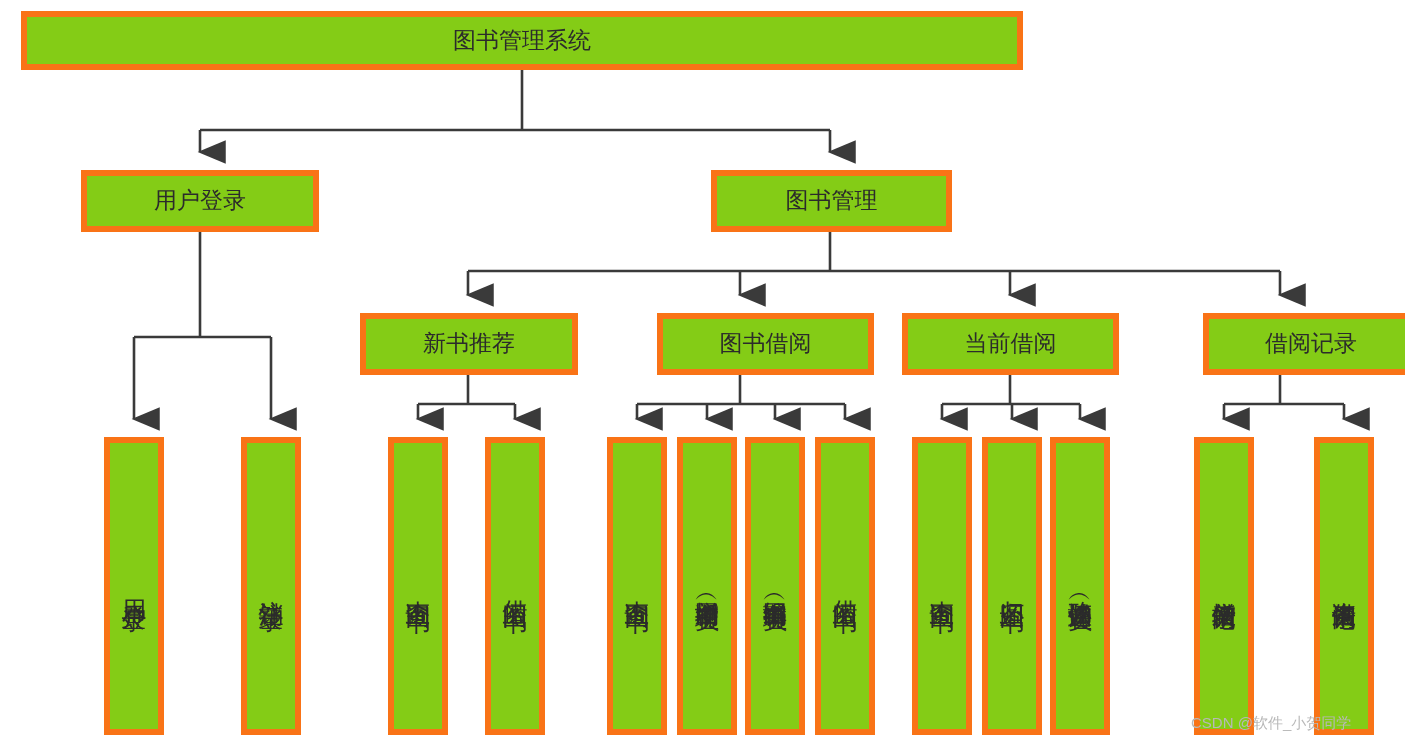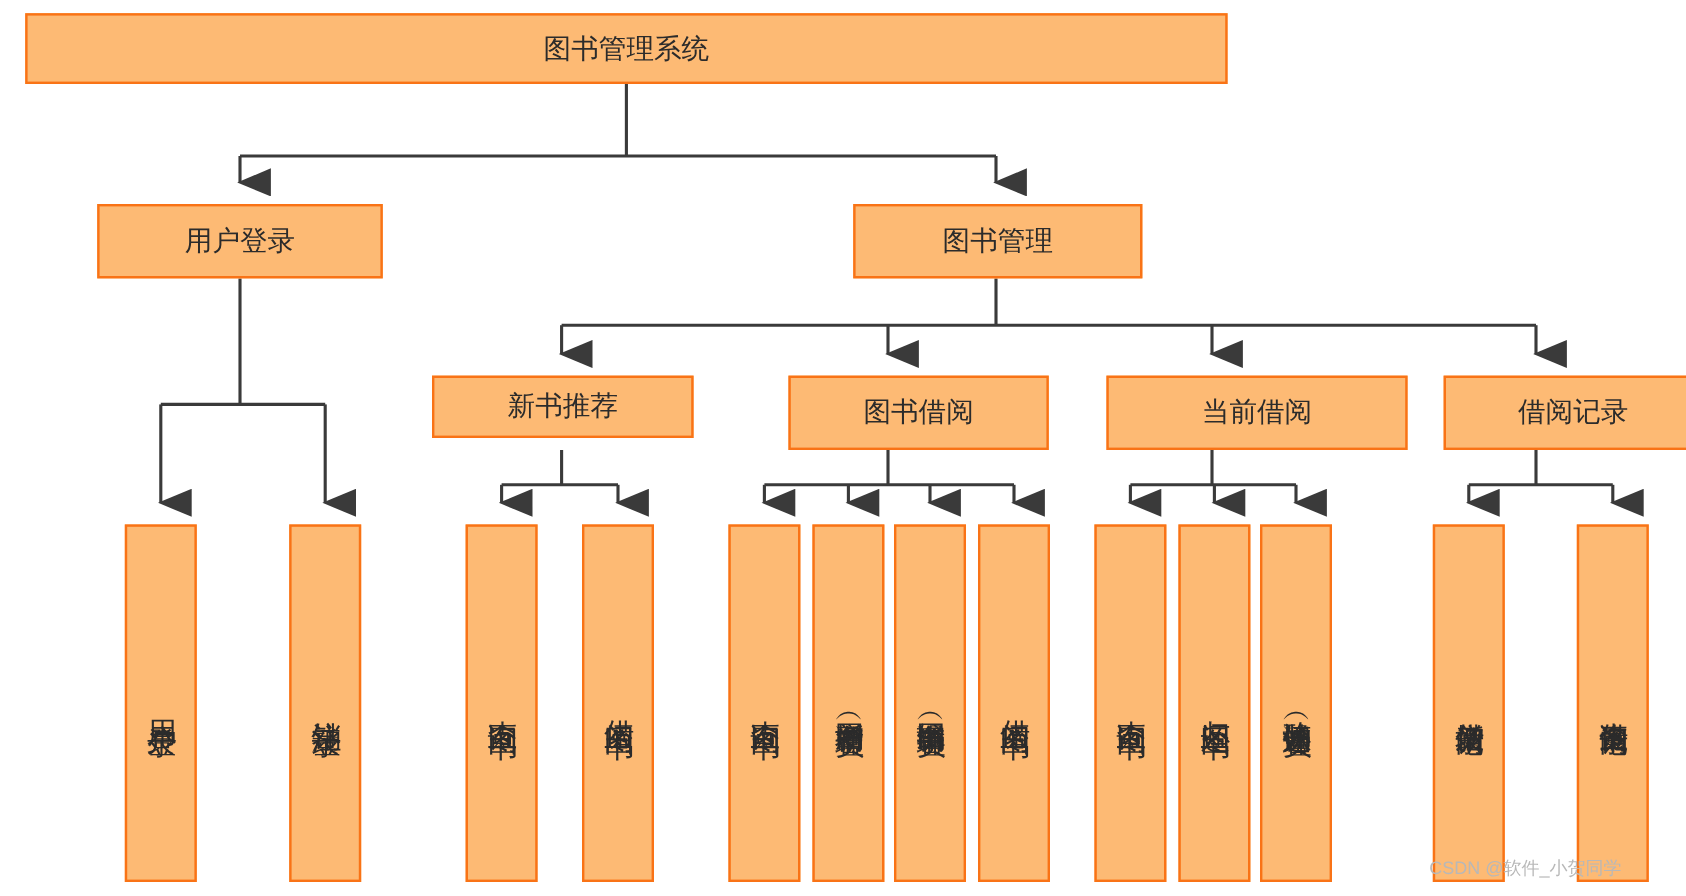--- a/index.html
+++ b/index.html
@@ -22,22 +22,22 @@
   svg#connectors {
     position: absolute;
     left: 0;
     top: 0;
     width: 1405px;
     height: 747px;
   }
   .node {
     position: absolute;
     box-sizing: border-box;
-    background: #fdba74;
-    border: 2px solid #f97316;
+    background: #84cc16;
+    border: 6px solid #f97316;
     display: flex;
     align-items: center;
     justify-content: center;
     overflow: hidden;
   }
   .node .label {
     color: #2b2b2b;
     text-align: center;
     line-height: 1.12;
     white-space: nowrap;
@@ -131,27 +131,27 @@
     <span class="label">图书管理系统</span>
   </div>
 
   <div class="node horizontal" style="left:81px; top:170px; width:238px; height:62px;">
     <span class="label">用户登录</span>
   </div>
   <div class="node horizontal" style="left:711px; top:170px; width:241px; height:62px;">
     <span class="label">图书管理</span>
   </div>
 
-  <div class="node horizontal" style="left:360px; top:313px; width:218px; height:52px;">
+  <div class="node horizontal" style="left:360px; top:313px; width:218px; height:62px;">
     <span class="label">新书推荐</span>
   </div>
   <div class="node horizontal" style="left:657px; top:313px; width:217px; height:62px;">
     <span class="label">图书借阅</span>
   </div>
-  <div class="node horizontal" style="left:902px; top:313px; width:251px; height:62px;margin-left:20px;">
+  <div class="node horizontal" style="left:902px; top:313px; width:217px; height:62px;">
     <span class="label">当前借阅</span>
   </div>
   <div class="node horizontal" style="left:1172px; top:313px; width:216px; height:62px;margin-left:31px;">
     <span class="label">借阅记录</span>
   </div>
 
   <div class="node vertical" style="left:104px; top:437px; width:60px; height:298px;">
     <span class="label">用户登录</span>
   </div>
   <div class="node vertical" style="left:241px; top:437px; width:60px; height:298px;">

